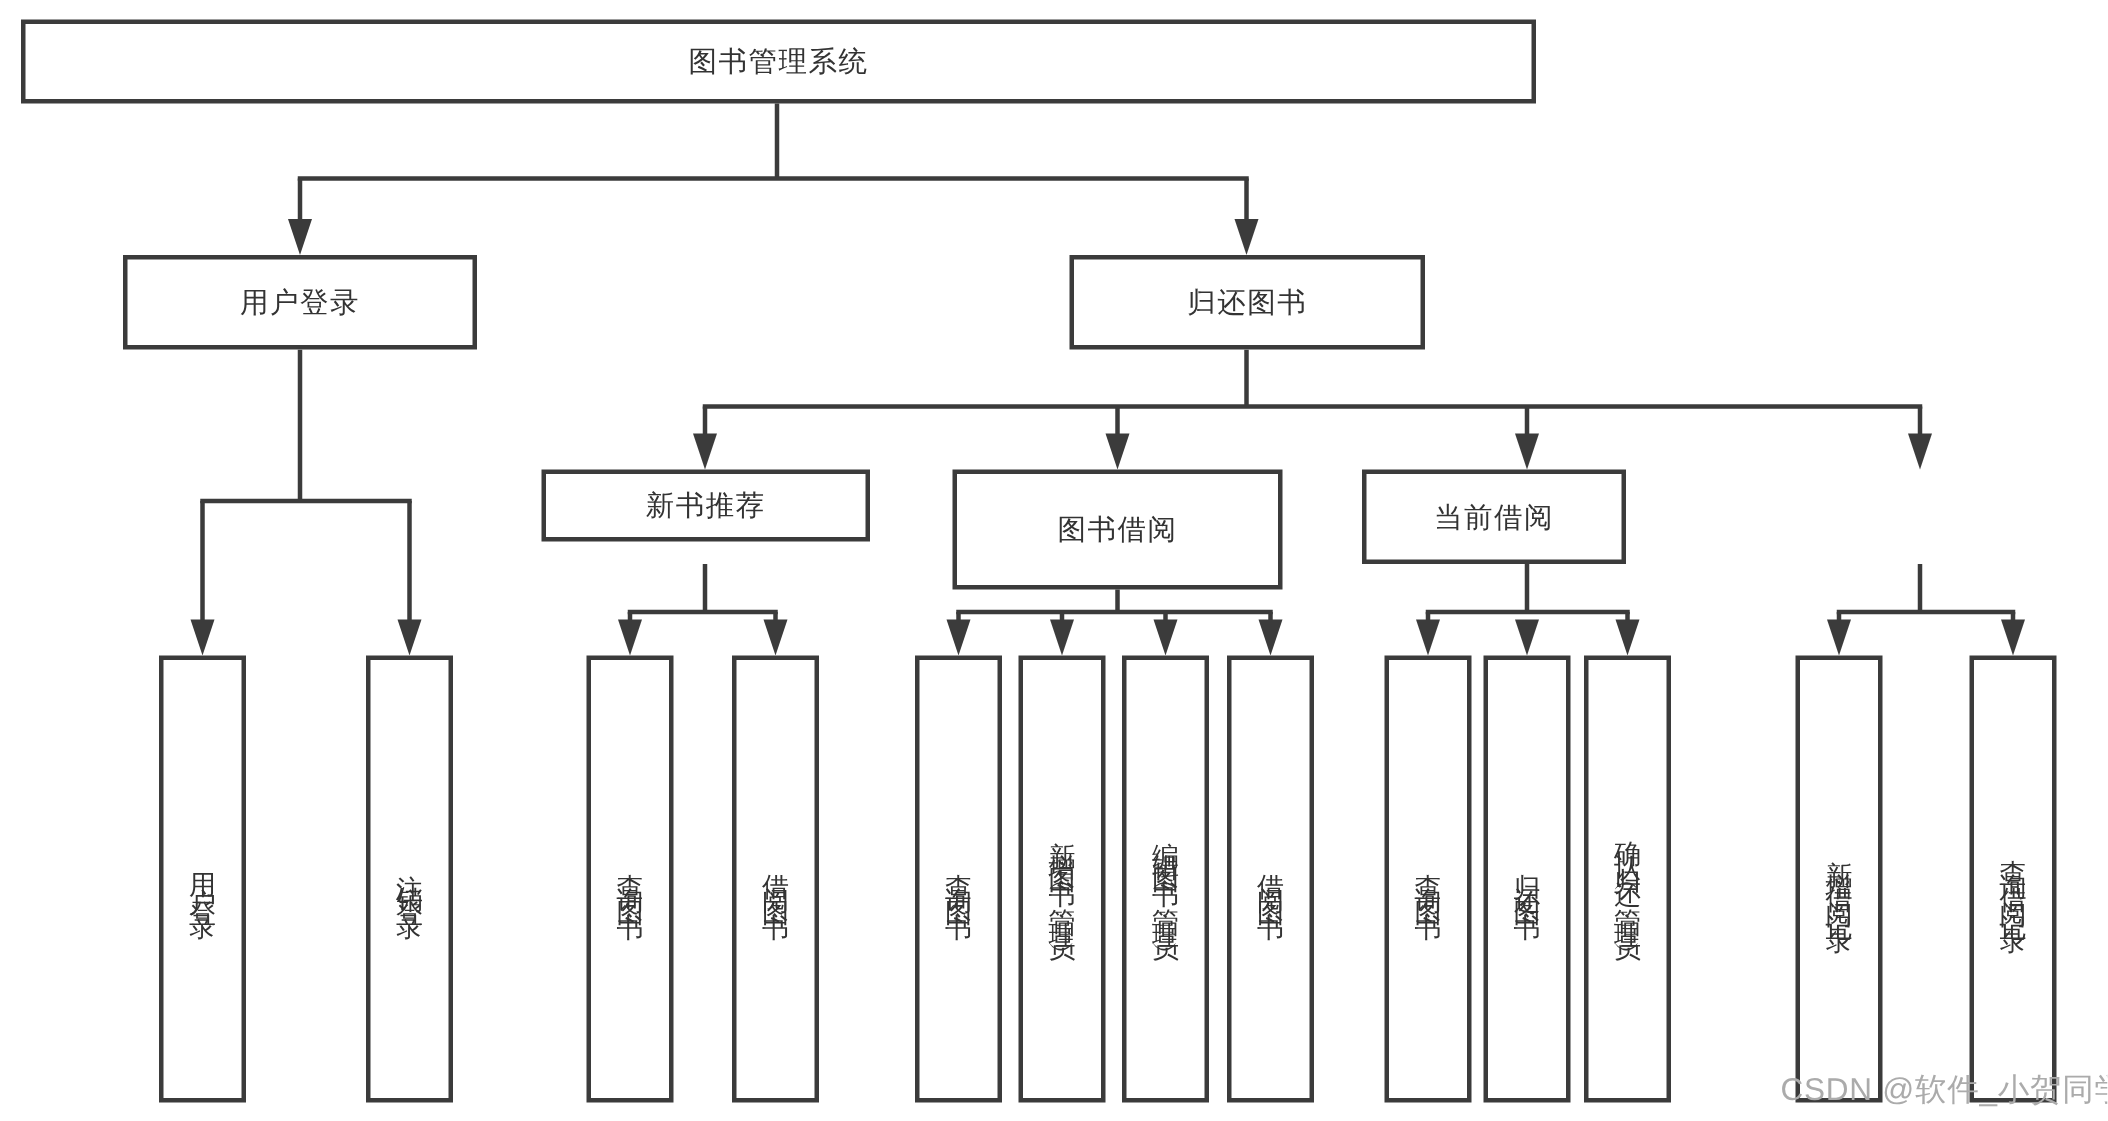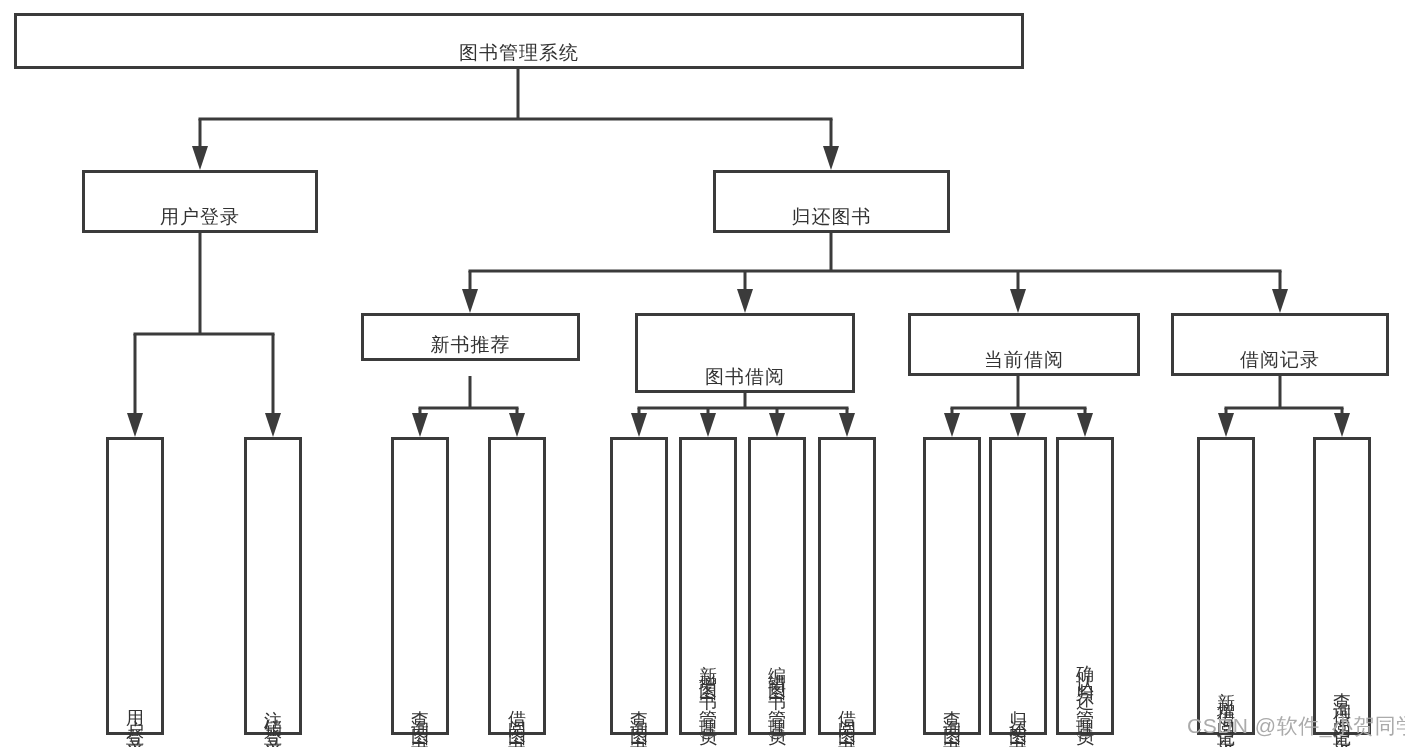--- a/index.html
+++ b/index.html
@@ -17,21 +17,21 @@
     overflow:hidden;
   }
   .connectors{
     position:absolute;left:0;top:0;z-index:0;
   }
   .box{
     position:absolute;
     box-sizing:border-box;
     background:#ffffff;
     border:3px solid var(--line);
-    display:flex;align-items:flex-end;justify-content:center;
+    display:flex;align-items:center;justify-content:center;
     z-index:1;
     color:var(--text);
   }
   .box.h span{
     font-size:19px;
     letter-spacing:1px;
     white-space:nowrap;
   }
   .box.leaf span{
     writing-mode:vertical-rl;
@@ -130,25 +130,22 @@
   <div class="box h" style="left:713px;top:170px;width:237px;height:63px">
     <span>归还图书</span>
   </div>
 
   <div class="box h" style="left:361px;top:313px;width:219px;height:48px">
     <span>新书推荐</span>
   </div>
   <div class="box h" style="left:635px;top:313px;width:220px;height:80px">
     <span>图书借阅</span>
   </div>
-  <div class="box h" style="left:908px;top:313px;width:232px;height:63px">
+  <div class="box h" style="left:908px;top:313px;width:176px;height:63px">
     <span>当前借阅</span>
-  </div>
-  <div class="box h" style="left:1171px;top:313px;width:218px;height:63px">
-    <span>借阅记录</span>
   </div>
 
   <div class="box leaf" style="left:106px;top:437px;width:58px;height:298px">
     <span>用户登录</span>
   </div>
   <div class="box leaf" style="left:244px;top:437px;width:58px;height:298px">
     <span>注销登录</span>
   </div>
 
   <div class="box leaf" style="left:391px;top:437px;width:58px;height:298px">

